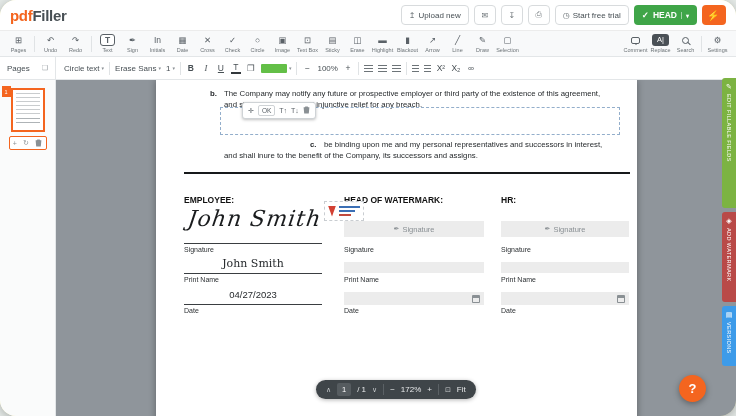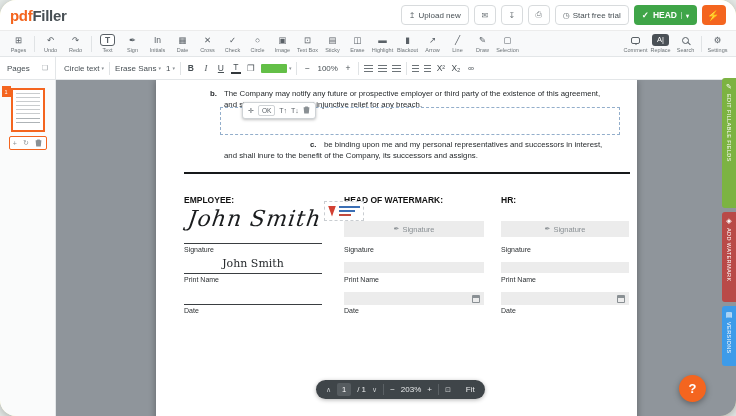--- a/index.html
+++ b/index.html
@@ -103,21 +103,21 @@
   .rtab .vtext { writing-mode:vertical-rl; font-size:5.5px; color:#fff; letter-spacing:.4px; white-space:nowrap; }
   .rtab-green { top:78px; height:130px; background:#7cb342; }
   .rtab-red { top:212px; height:90px; background:#b94a48; }
   .rtab-blue { top:306px; height:60px; background:#3d9be9; }
 
   
   .zoom-pill { position:absolute; left:316px; top:380px; height:19px; background:#3f4549; border-radius:10px; display:flex; align-items:center; gap:6px; padding:0 10px; color:#e8eaeb; font-size:8px; z-index:30; box-shadow:0 1px 4px rgba(0,0,0,.3); }
   .zoom-pill .zic { font-size:7px; color:#c6cacc; }
   .pg-input { width:14px; height:13px; background:#565c60; border:none; border-radius:2px; color:#fff; font-size:7.5px; text-align:center; font-family:"Liberation Sans", sans-serif; }
   .zsep { width:1px; height:11px; background:#5b6165; }
-  .fit-group { display:flex; align-items:center; gap:15px;justify-content:center; }
+  .fit-group { display:flex; align-items:center; gap:6px;justify-content:center; }
 
   .help-btn { position:absolute; right:30px; bottom:14px; width:27px; height:27px; border-radius:50%; background:#f4651f; color:#fff; font-size:13px; font-weight:bold; display:flex; align-items:center; justify-content:center; box-shadow:0 2px 6px rgba(0,0,0,.35); z-index:40; }
 </style>
 </head>
 <body>
 
 <div id="app">
 
   <div class="header">
     <div class="logo">
@@ -363,20 +363,21 @@
               <span class="sl red"></span>
           </span>
         </div>
 
         <div class="sig-script">John Smith</div>
         <div class="uline" style="left:28px;top:163px;width:138px"></div>
         <div class="flabel" style="left:28px;top:166px">Signature</div>
         <div class="print-name-val" style="left:28px;top:177px;width:138px">John Smith</div>
         <div class="uline" style="left:28px;top:193px;width:138px"></div>
         <div class="flabel" style="left:28px;top:196px">Print Name</div>
+        <div class="date-val" style="left:28px;top:209px;width:138px">04/27/2023</div>
         <div class="uline" style="left:28px;top:224px;width:138px"></div>
         <div class="flabel" style="left:28px;top:227px">Date</div>
 
         <div class="sig-btn" style="left:188px;top:141px;width:140px">
           <span class="nib">✒</span>
           <span>Signature</span>
         </div>
         <div class="flabel" style="left:188px;top:166px">Signature</div>
         <div class="field" style="left:188px;top:182px;width:140px;height:11px"></div>
         <div class="flabel" style="left:188px;top:196px">Print Name</div>
@@ -414,21 +415,21 @@
     <span class="vtext">VERSIONS</span>
   </div>
 
   <div class="zoom-pill">
     <span class="zic">∧</span>
     <input class="pg-input" readonly="" value="1" style="">
     <span>/ 1</span>
     <span class="zic">∨</span>
     <span class="zsep"></span>
     <span>−</span>
-    <span>203%</span>
+    <span>172%</span>
     <span>+</span>
     <span class="zsep"></span>
     <span class="fit-group">
       <span class="zic">⊡</span>
       <span>Fit</span>
     </span>
   </div>
 
   <div class="help-btn">
     <span>?</span>

